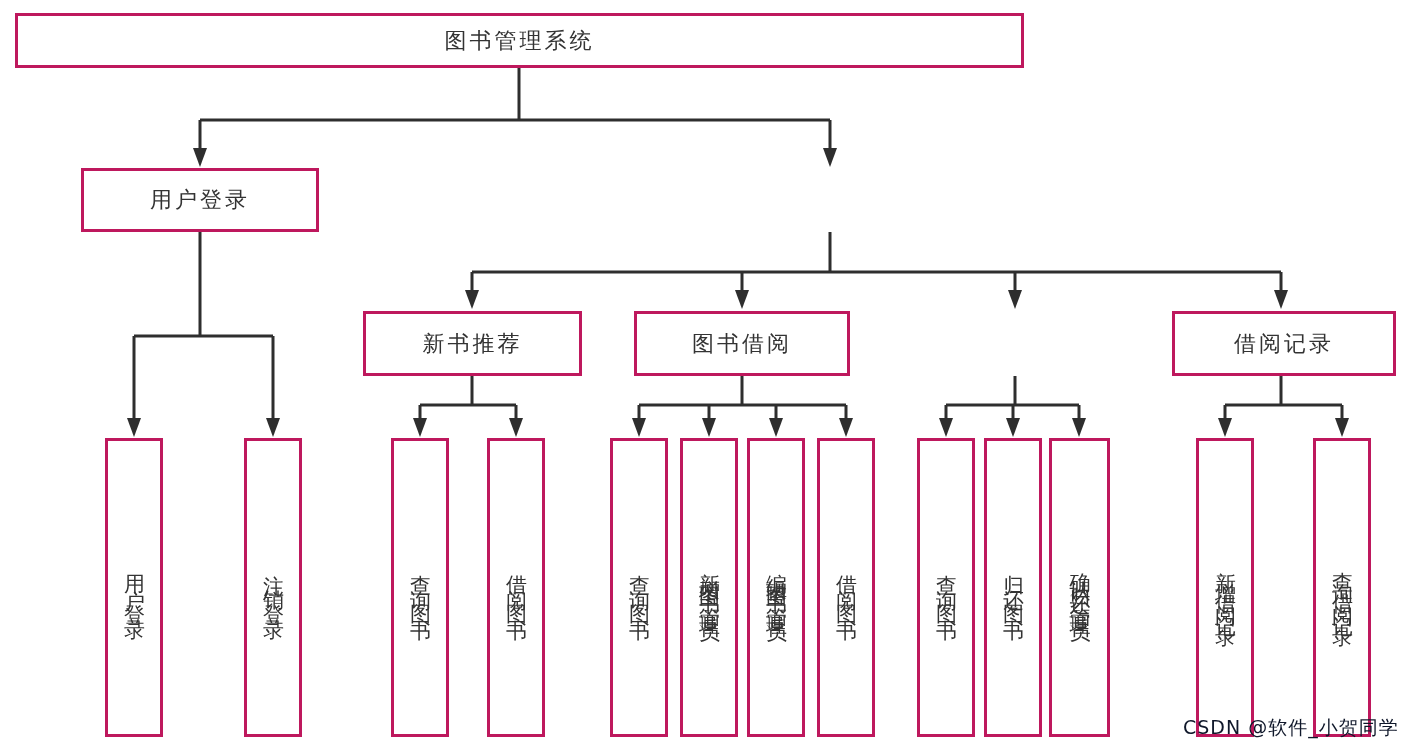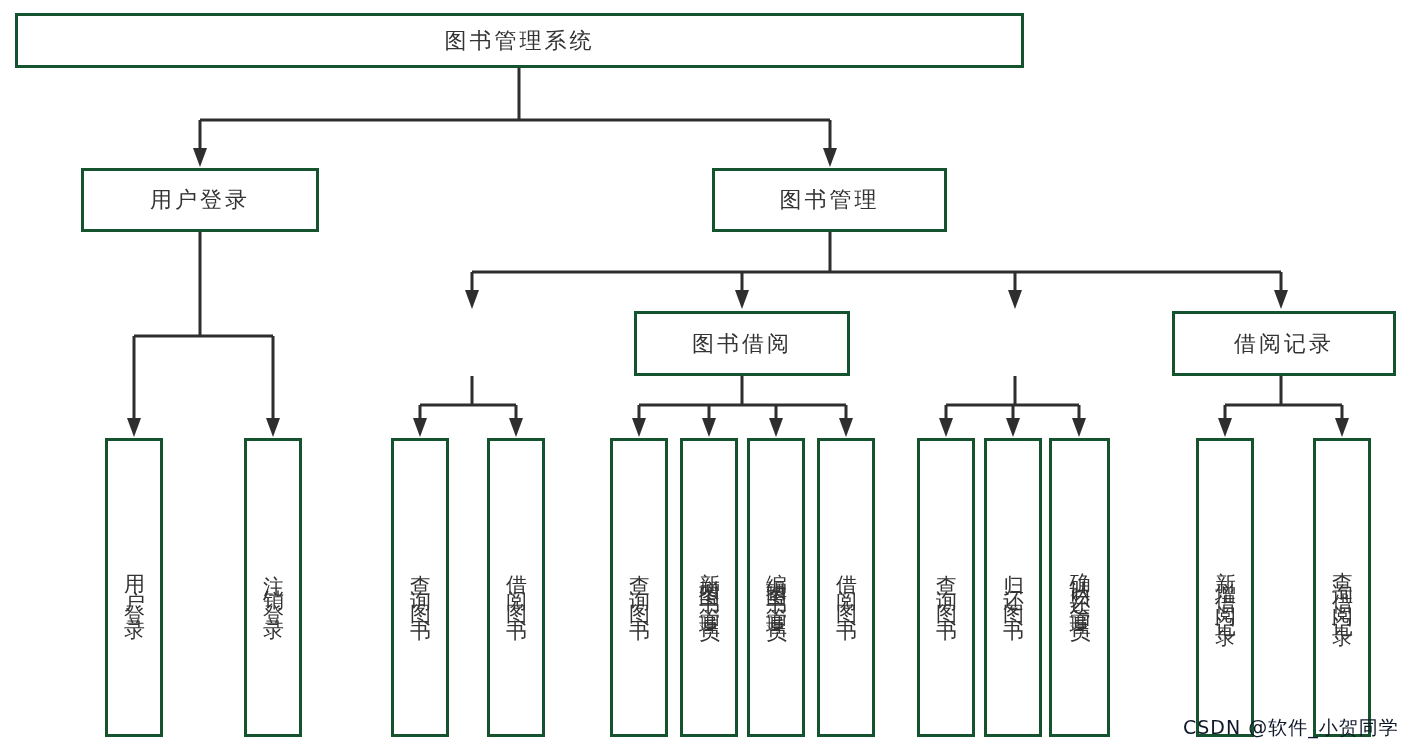--- a/index.html
+++ b/index.html
@@ -6,21 +6,21 @@
   .canvas{
     position:relative;
     width:1405px;height:747px;
     background:#ffffff;
     font-family:"DejaVu Sans","Liberation Sans",sans-serif;
     overflow:hidden;
   }
   .wires{position:absolute;left:0;top:0;width:1405px;height:747px;}
   .box{
     position:absolute;box-sizing:border-box;
-    border:3px solid #14532d;background:#ffffff;
+    border:3px solid #be185d;background:#ffffff;
     display:flex;align-items:center;justify-content:center;
     color:#333333;z-index:2;
   }
   .h{font-size:22px;letter-spacing:3px;white-space:nowrap;}
   .v{
     writing-mode:vertical-rl;text-orientation:mixed;
     font-size:21px;line-height:1;white-space:nowrap;
   }
   .s4{letter-spacing:15px;}
   .s6{letter-spacing:11px;}
@@ -69,24 +69,24 @@
     </g>
   </svg>
 
   <div class="box h" style="left:15px;top:13px;width:1009px;height:55px">
     <span>图书管理系统</span>
   </div>
 
   <div class="box h" style="left:81px;top:168px;width:238px;height:64px">
     <span>用户登录</span>
   </div>
-  <div class="box h" style="left:712px;top:168px;width:235px;height:64px">
-    <span>图书管理</span>
+
+  <div class="box h" style="left:363px;top:311px;width:219px;height:65px">
+    <span>新书推荐</span>
   </div>
-
   <div class="box h" style="left:634px;top:311px;width:216px;height:65px">
     <span>图书借阅</span>
   </div>
   <div class="box h" style="left:1172px;top:311px;width:224px;height:65px">
     <span>借阅记录</span>
   </div>
 
   <div class="box v s4" style="left:105px;top:438px;width:58px;height:299px">
     <span>用户登录</span>
   </div>

